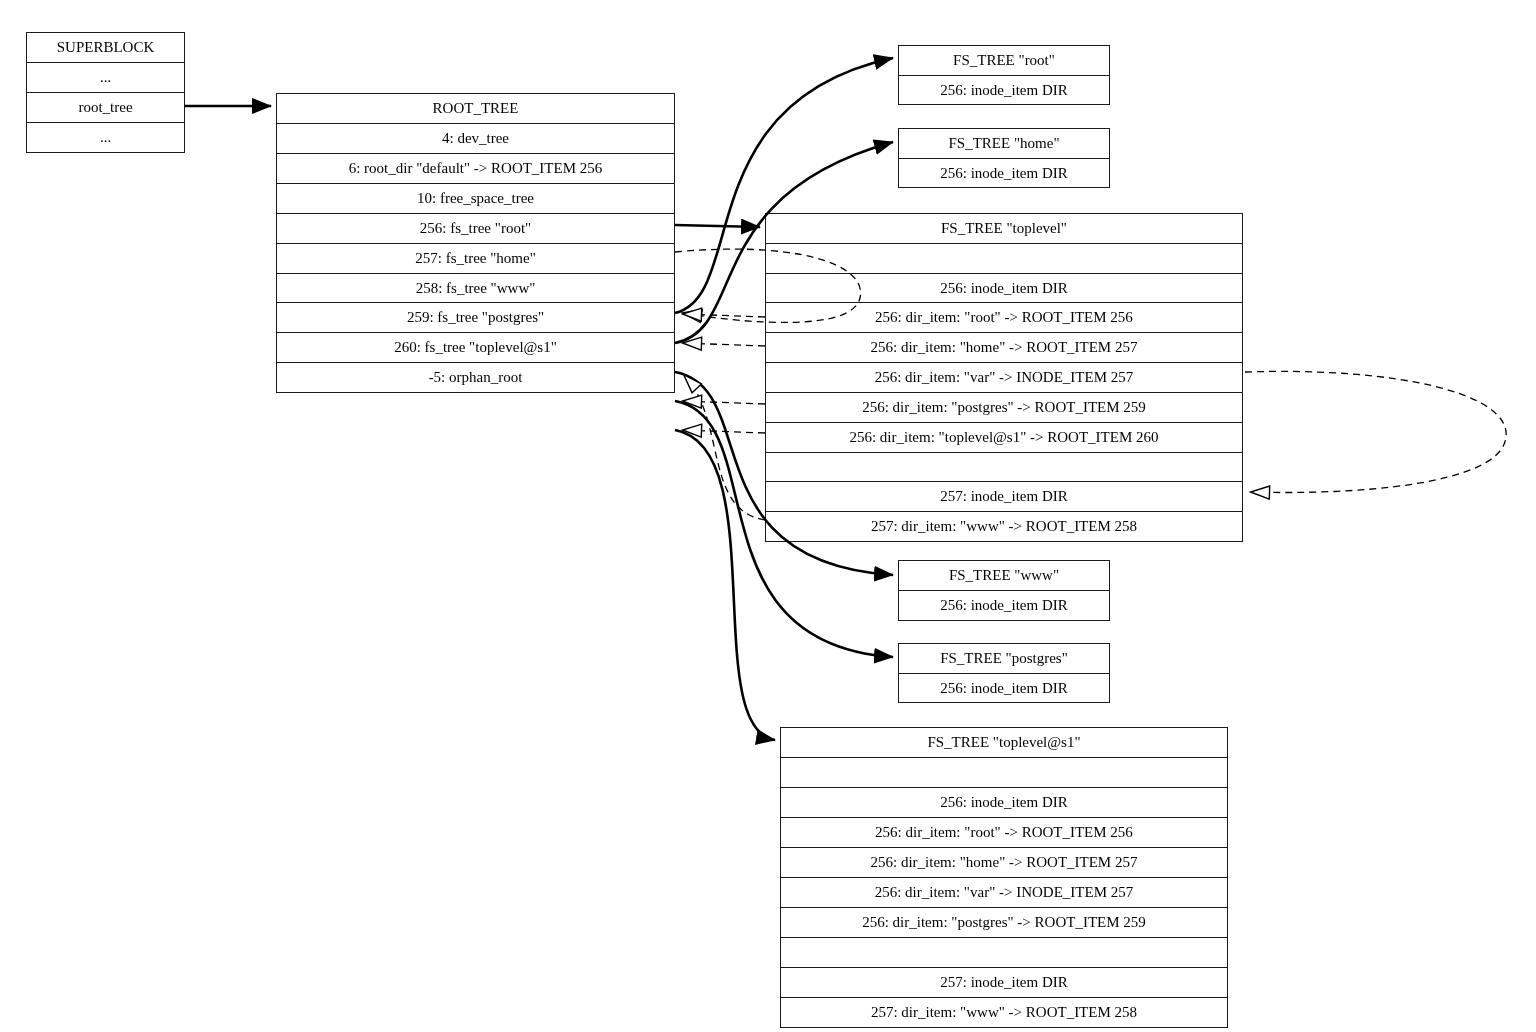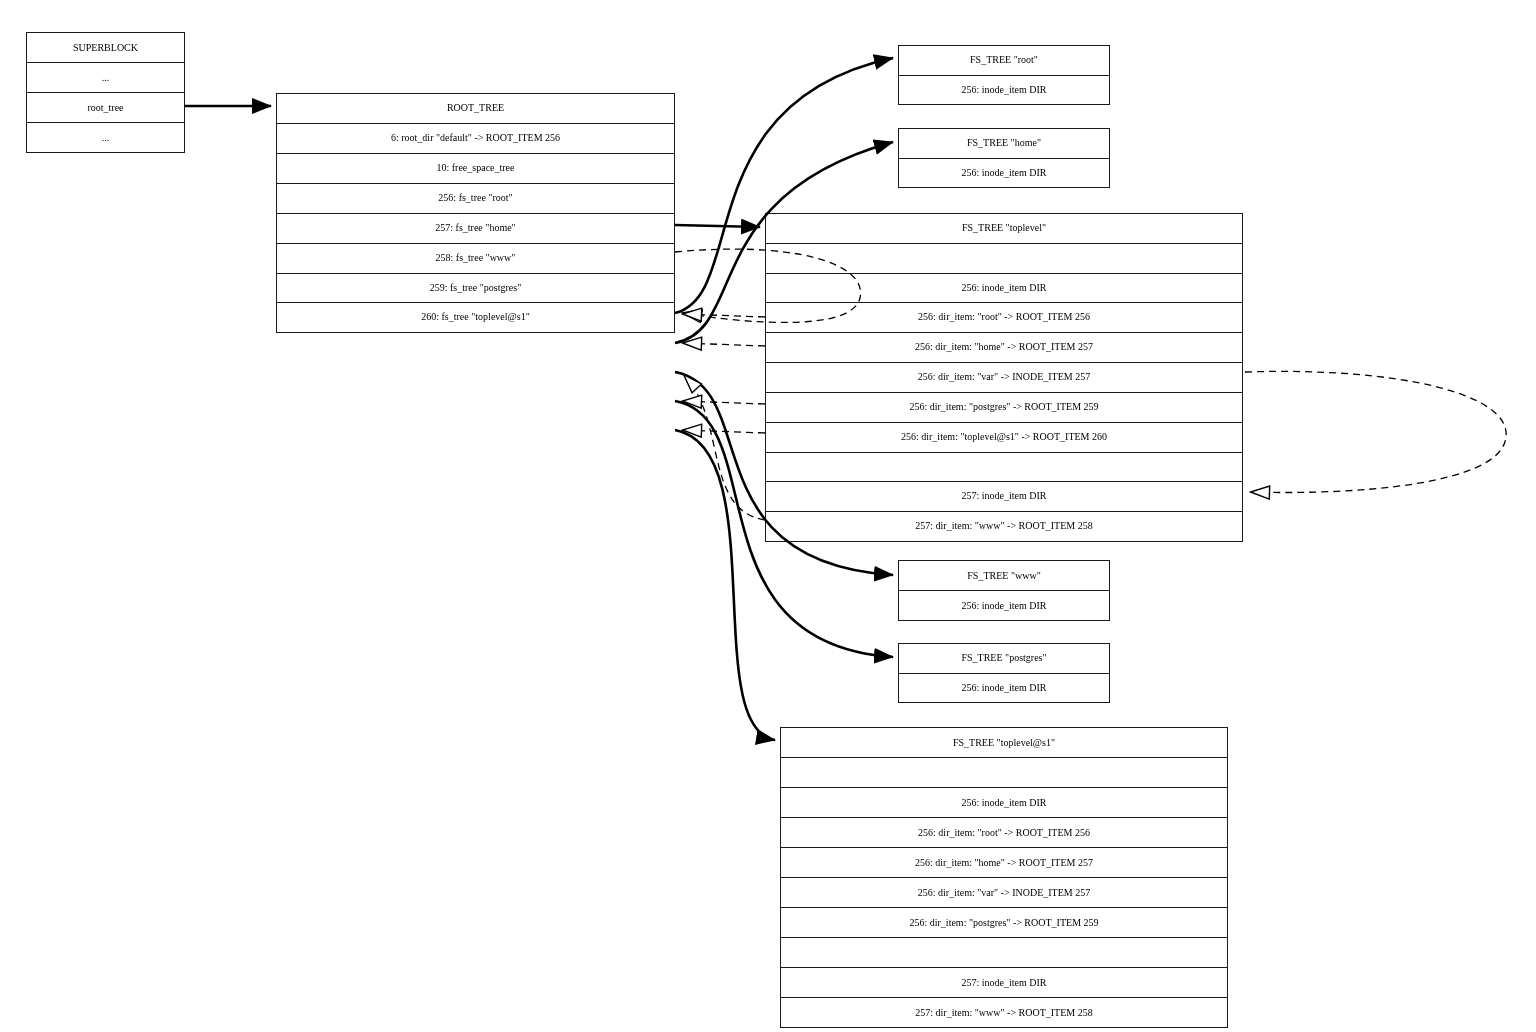--- a/index.html
+++ b/index.html
@@ -6,21 +6,21 @@
     margin: 0;
     padding: 0;
     background: #ffffff;
   }
   #canvas {
     position: relative;
     width: 1536px;
     height: 1032px;
     background: #ffffff;
     font-family: "Liberation Serif", "DejaVu Serif", serif;
-    font-size: 10px;
+    font-size: 15px;
     color: #000000;
     overflow: hidden;
   }
   .node {
     position: absolute;
     box-sizing: border-box;
     background: #ffffff;
     border: 1px solid #1a1a1a;
   }
   .node .row {
@@ -61,27 +61,29 @@
     <div>
         <div class="row">...</div>
         <div class="row">root_tree</div>
         <div class="row">...</div>
       </div>
   </div>
 
   <div class="node" id="n-root-tree">
     <div class="row hdr">ROOT_TREE</div>
     <div>
+        <div class="row">4: dev_tree</div>
         <div class="row">6: root_dir "default" -&gt; ROOT_ITEM 256</div>
         <div class="row">10: free_space_tree</div>
         <div class="row">256: fs_tree "root"</div>
         <div class="row">257: fs_tree "home"</div>
         <div class="row">258: fs_tree "www"</div>
         <div class="row">259: fs_tree "postgres"</div>
         <div class="row">260: fs_tree "toplevel@s1"</div>
+        <div class="row">-5: orphan_root</div>
       </div>
   </div>
 
   <div class="node" id="n-fs-root">
     <div class="row hdr">FS_TREE "root"</div>
     <div>
         <div class="row">256: inode_item DIR</div>
       </div>
   </div>
 

